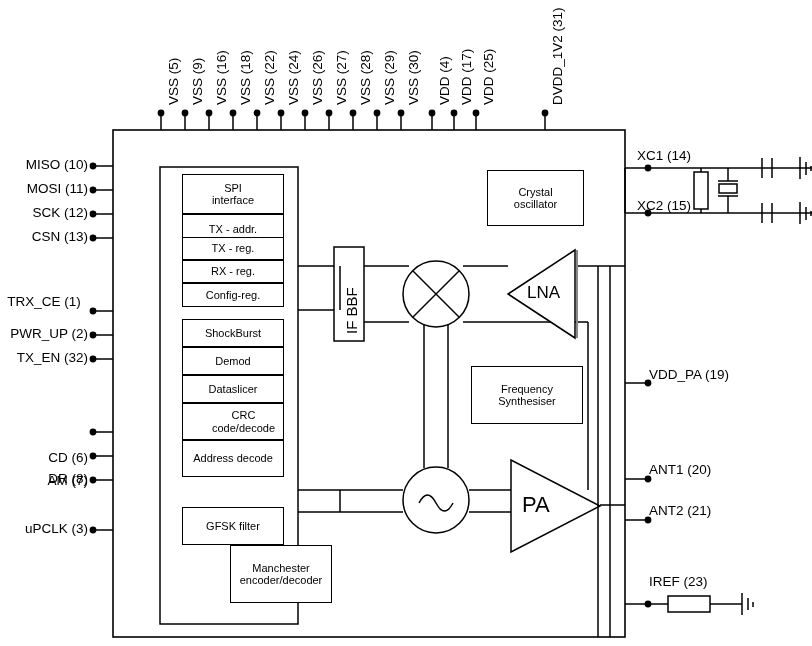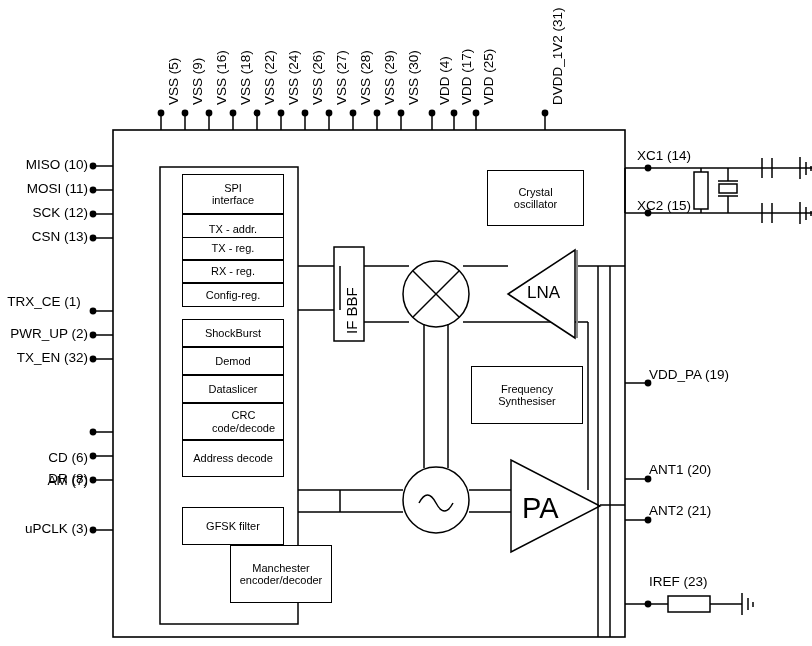--- a/index.html
+++ b/index.html
@@ -295,15 +295,15 @@
   <div class="blk" style="left:487px; top:170px; width:97px; height:56px;">
     <span>Crystal<br>oscillator</span>
   </div>
   <div class="blk" style="left:471px; top:366px; width:112px; height:58px;">
     <span>Frequency<br>Synthesiser</span>
   </div>
 
   <div class="vert-txt" style="left:343px; top:334px;">IF BBF</div>
 
   <div class="amp-lbl" style="left:527px; top:283px;">LNA</div>
-  <div class="amp-lbl" style="left:522px; top:492px; font-size:29px;">PA</div>
+  <div class="amp-lbl" style="left:522px; top:492px; font-size:22px;">PA</div>
 
 </div>
 
 </body></html>

